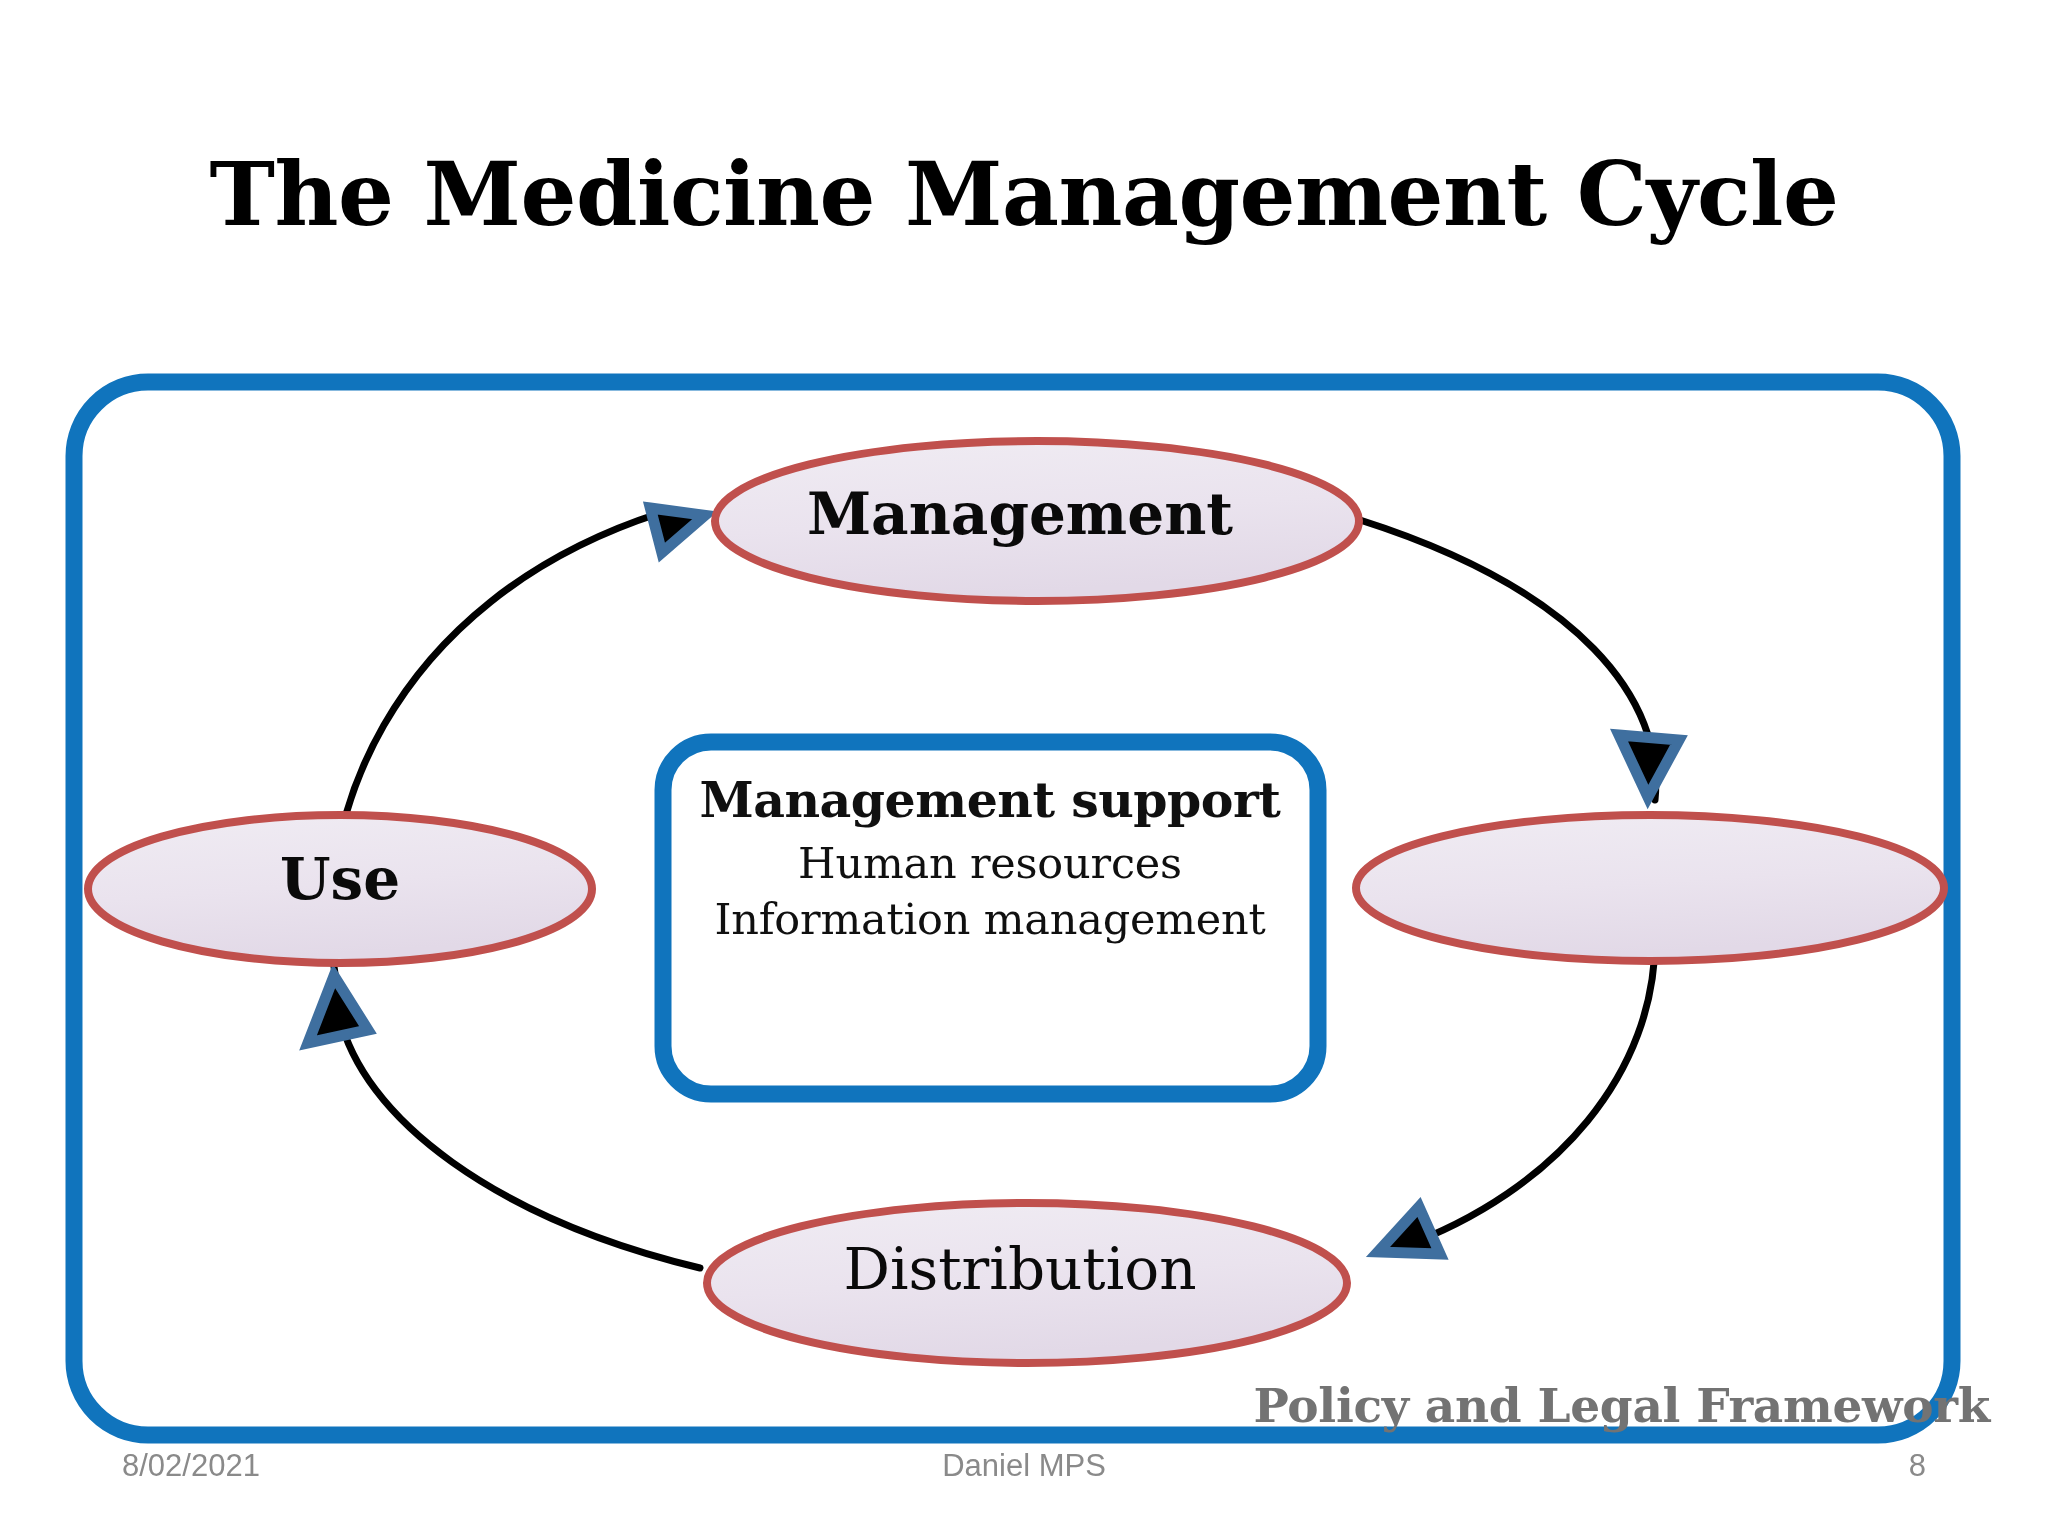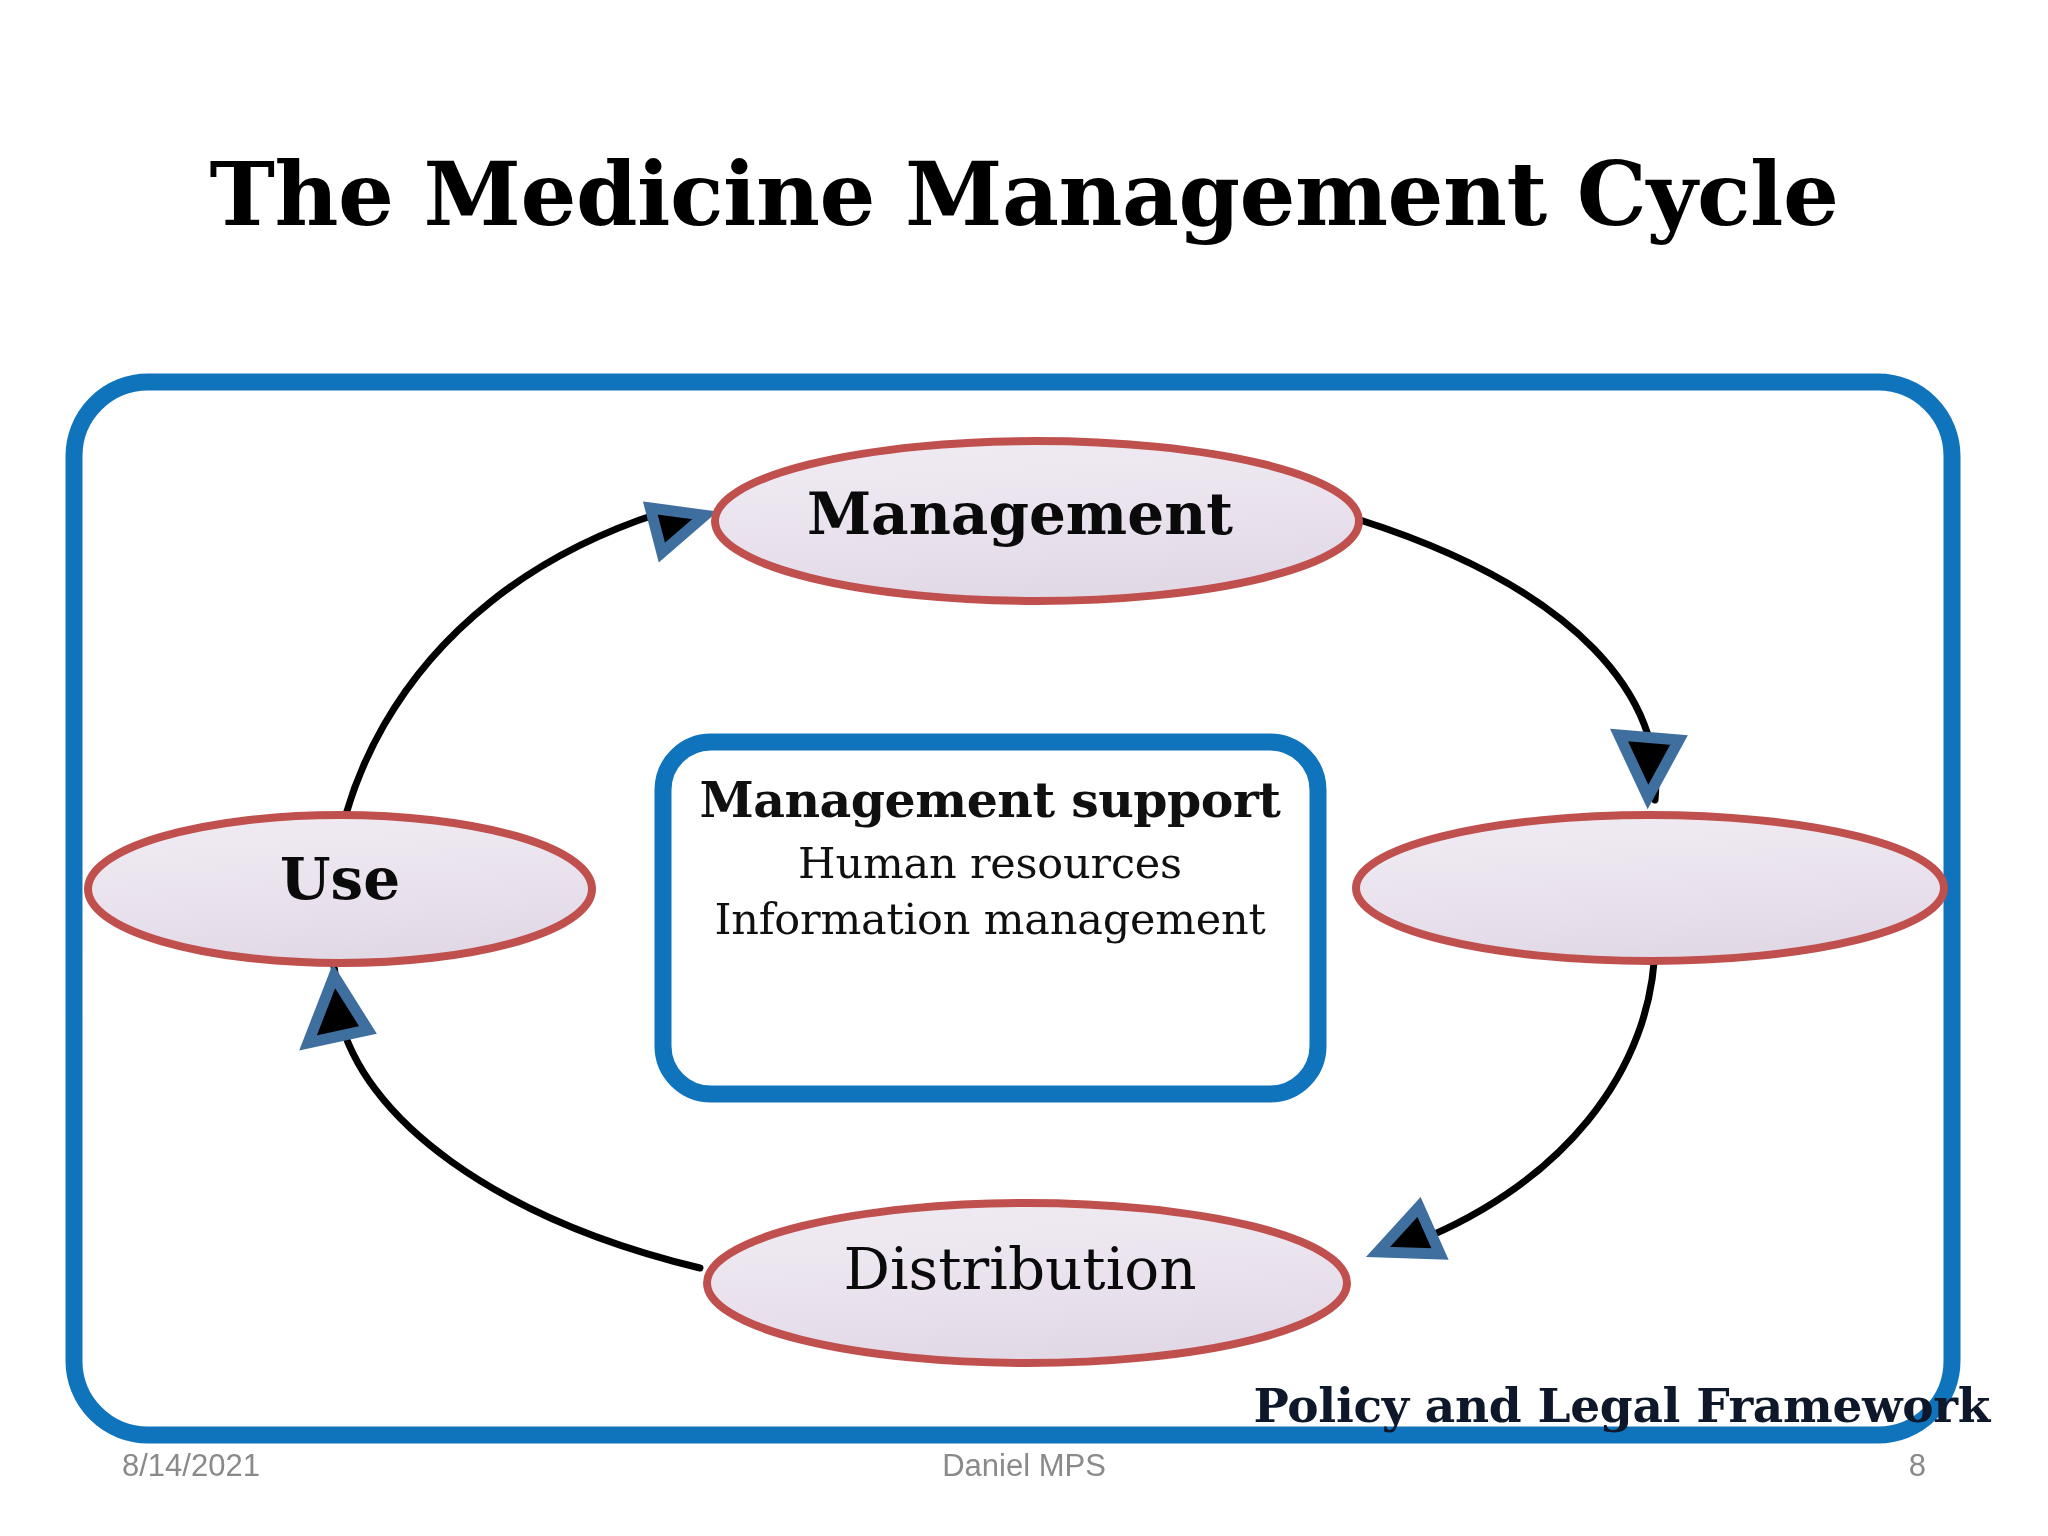--- a/index.html
+++ b/index.html
@@ -106,21 +106,21 @@
   }
 
   
   #policy-label {
     position: absolute;
     right: 88px;
     top: 1378px;
     font-family: "DejaVu Serif", "Liberation Serif", serif;
     font-weight: bold;
     font-size: 47px;
-    color: #0f172a;
+    color: #737373;
     white-space: nowrap;
     letter-spacing: -0.3px;
   }
 
   
   #footer {
     position: absolute;
     left: 0;
     top: 1448px;
     width: 2048px;
@@ -206,18 +206,18 @@
 
   <div id="mgmt-box-text">
     <div id="mgmt-title">Management support</div>
     <div class="mgmt-line">Human resources</div>
     <div class="mgmt-line">Information management</div>
   </div>
 
   <div id="policy-label">Policy and Legal Framework</div>
 
   <div id="footer">
-    <div id="footer-date">8/14/2021</div>
+    <div id="footer-date">8/02/2021</div>
     <div id="footer-author">Daniel MPS</div>
     <div id="footer-page">8</div>
   </div>
 
 </div>
 
 </body></html>

